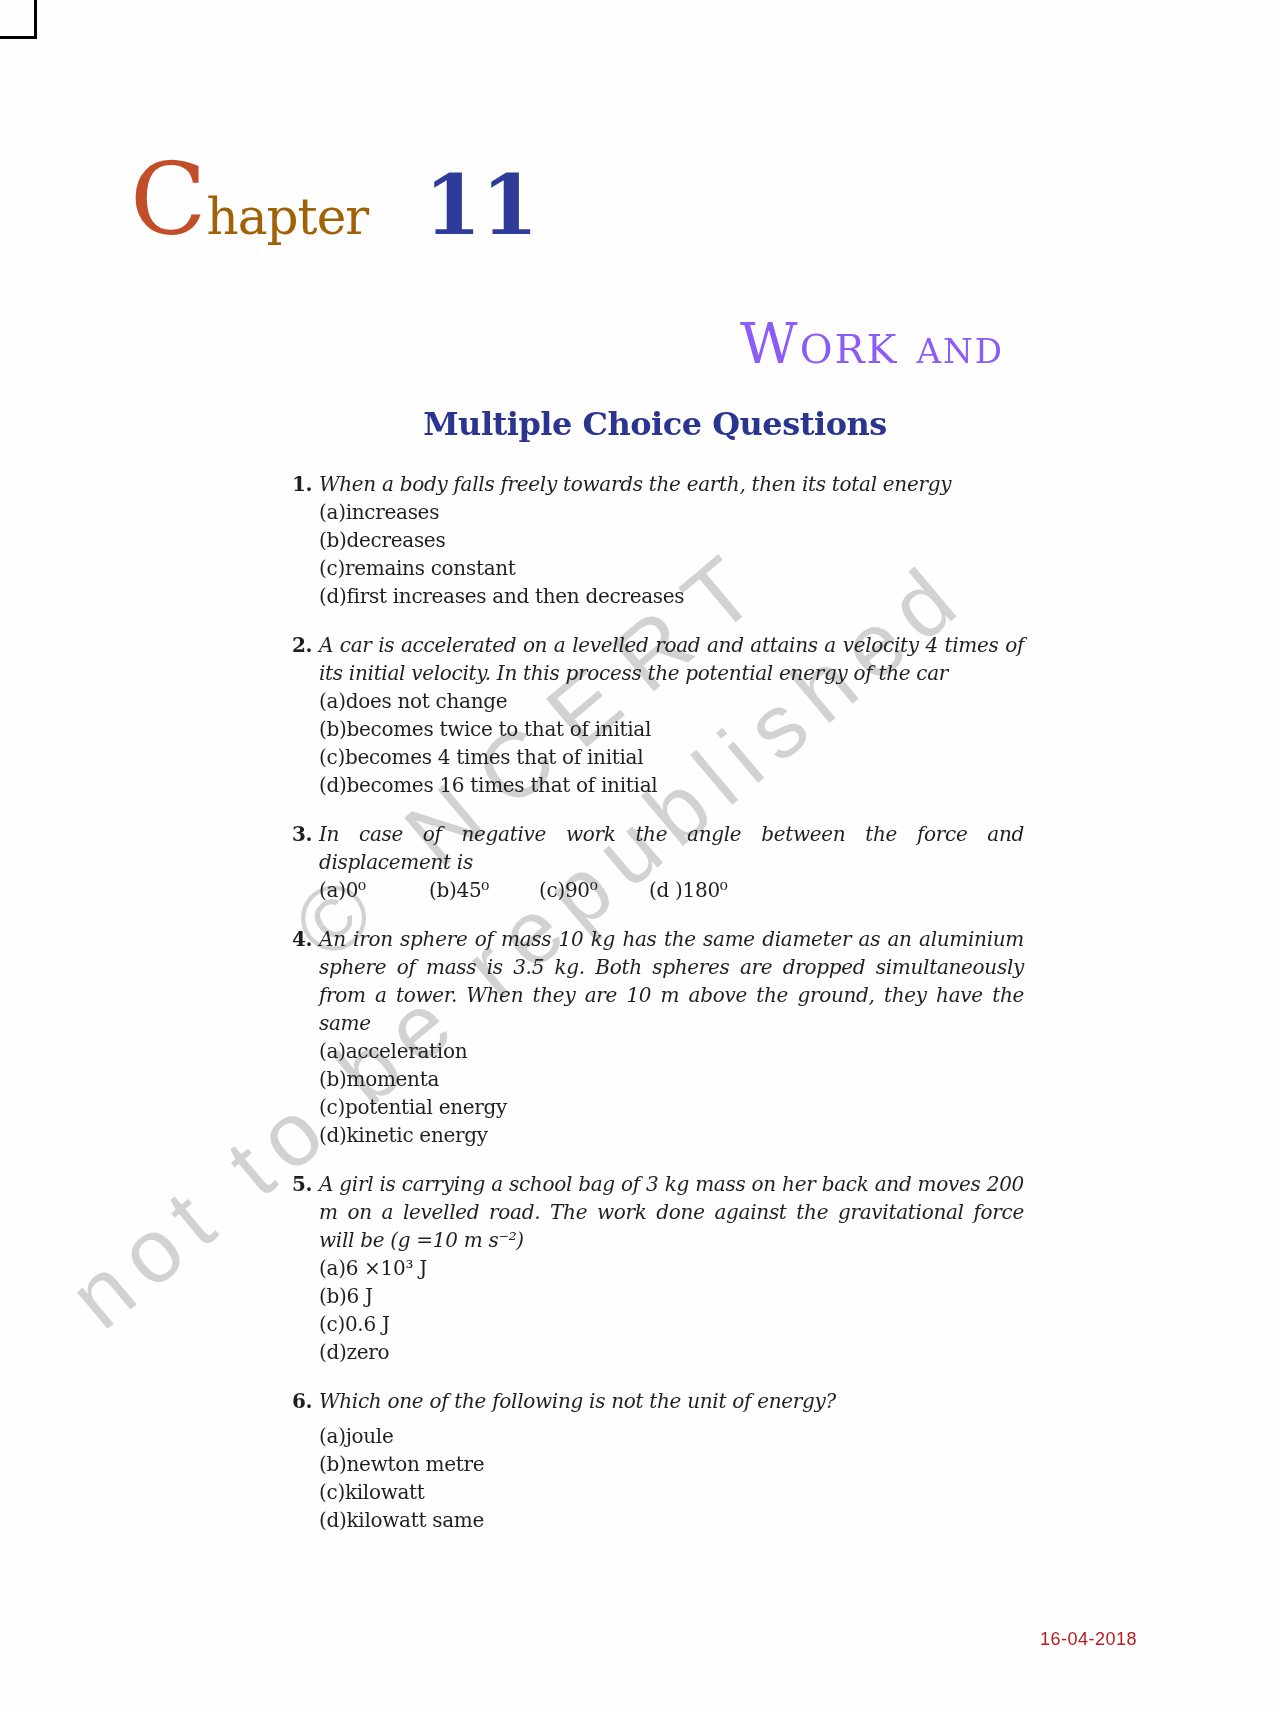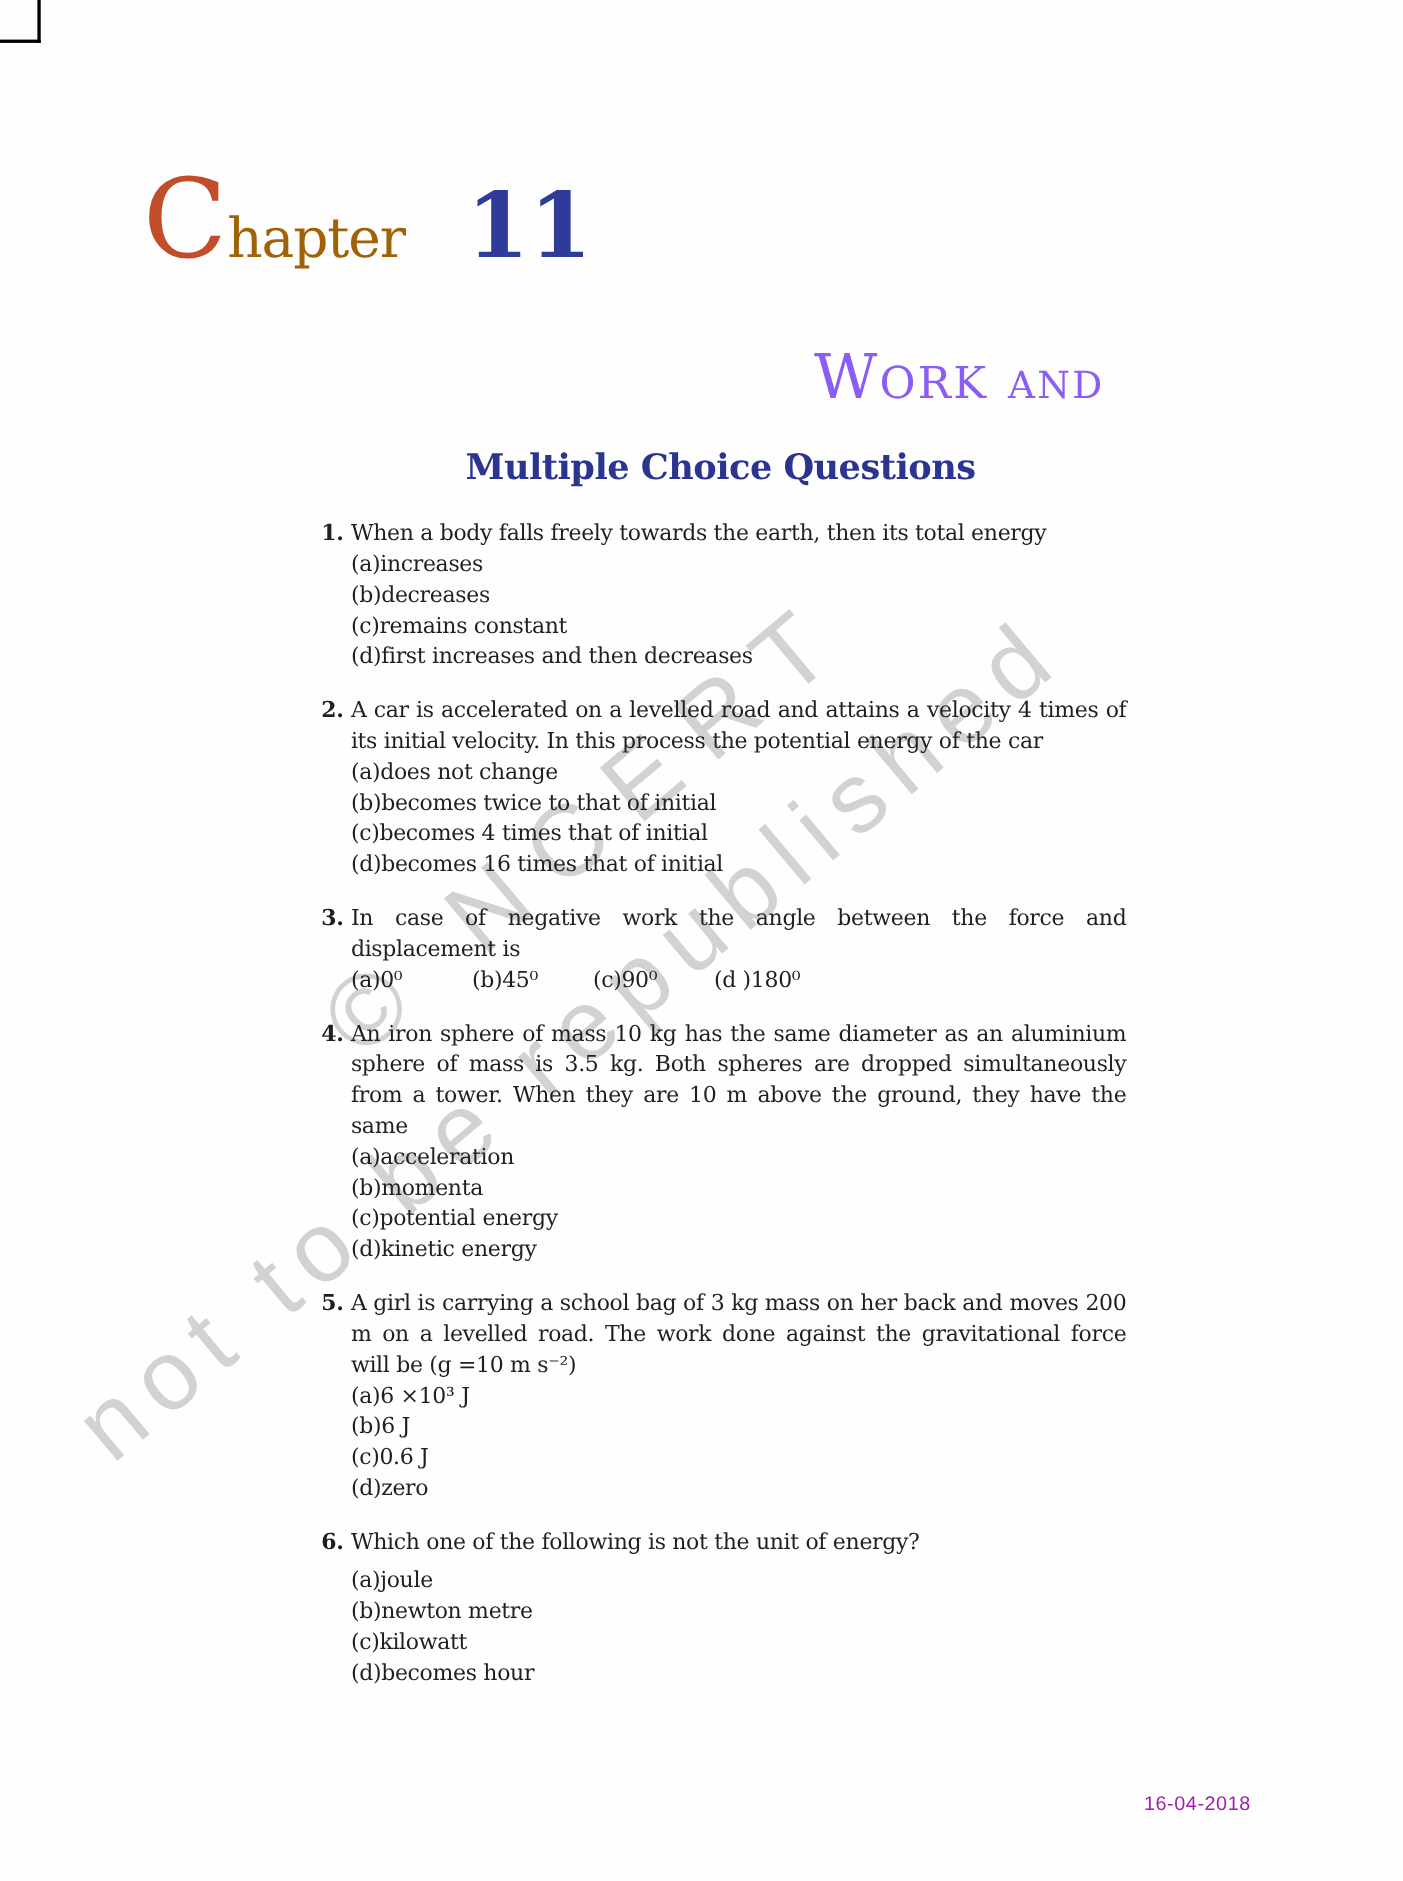--- a/index.html
+++ b/index.html
@@ -32,31 +32,31 @@
   
   .section-heading{position:absolute;left:278px;top:400px;width:744px;margin:5px;text-align:center;
          font-size:32px;font-weight:bold;color:#2b3590;letter-spacing:-0.5px;z-index:1;}
 
   
   .questions{position:absolute;left:292px;top:470px;width:732px;font-size:20px;
              line-height:28px;letter-spacing:-0.3px;z-index:1;}
   .question{display:flex;margin:0 0 21px 0;}
   .qnum{width:27px;flex:none;font-weight:bold;}
   .qbody{flex:1;min-width:0;}
-  .qtext{margin:0;text-align:justify;}
+  .qtext{margin:0;text-align:justify;font-style:italic;}
   .options{list-style:none;margin:0;padding:0;}
   .option{display:flex;}
   .olabel{min-width:25px;flex:none;}
   .options.inline{display:flex;flex-wrap:nowrap;}
   .options.inline .option{min-width:110px;}
   .options.gap-top{margin-top:7px;}
 
   
   .date{position:absolute;left:1040px;top:1629px;font-family:"Liberation Sans",sans-serif;
-        font-size:18px;color:#a21caf;letter-spacing:0.5px;z-index:1;}
+        font-size:18px;color:#b91c1c;letter-spacing:0.5px;z-index:1;}
 </style>
 </head>
 <body>
 
 <div class="page">
 
   <div class="cropmark-v"></div>
   <div class="cropmark-h"></div>
 
   <div class="watermark wm1">© NCERT</div>
@@ -214,21 +214,21 @@
           <li class="option">
               <span class="olabel">(b)</span>
               <span class="otext">newton metre</span>
             </li>
           <li class="option">
               <span class="olabel">(c)</span>
               <span class="otext">kilowatt</span>
             </li>
           <li class="option">
               <span class="olabel">(d)</span>
-              <span class="otext">becomes hour</span>
+              <span class="otext">kilowatt same</span>
             </li>
         </ul>
       </div>
     </section>
 
   </main>
 
   <footer class="date">16-04-2018</footer>
 
 </div>

